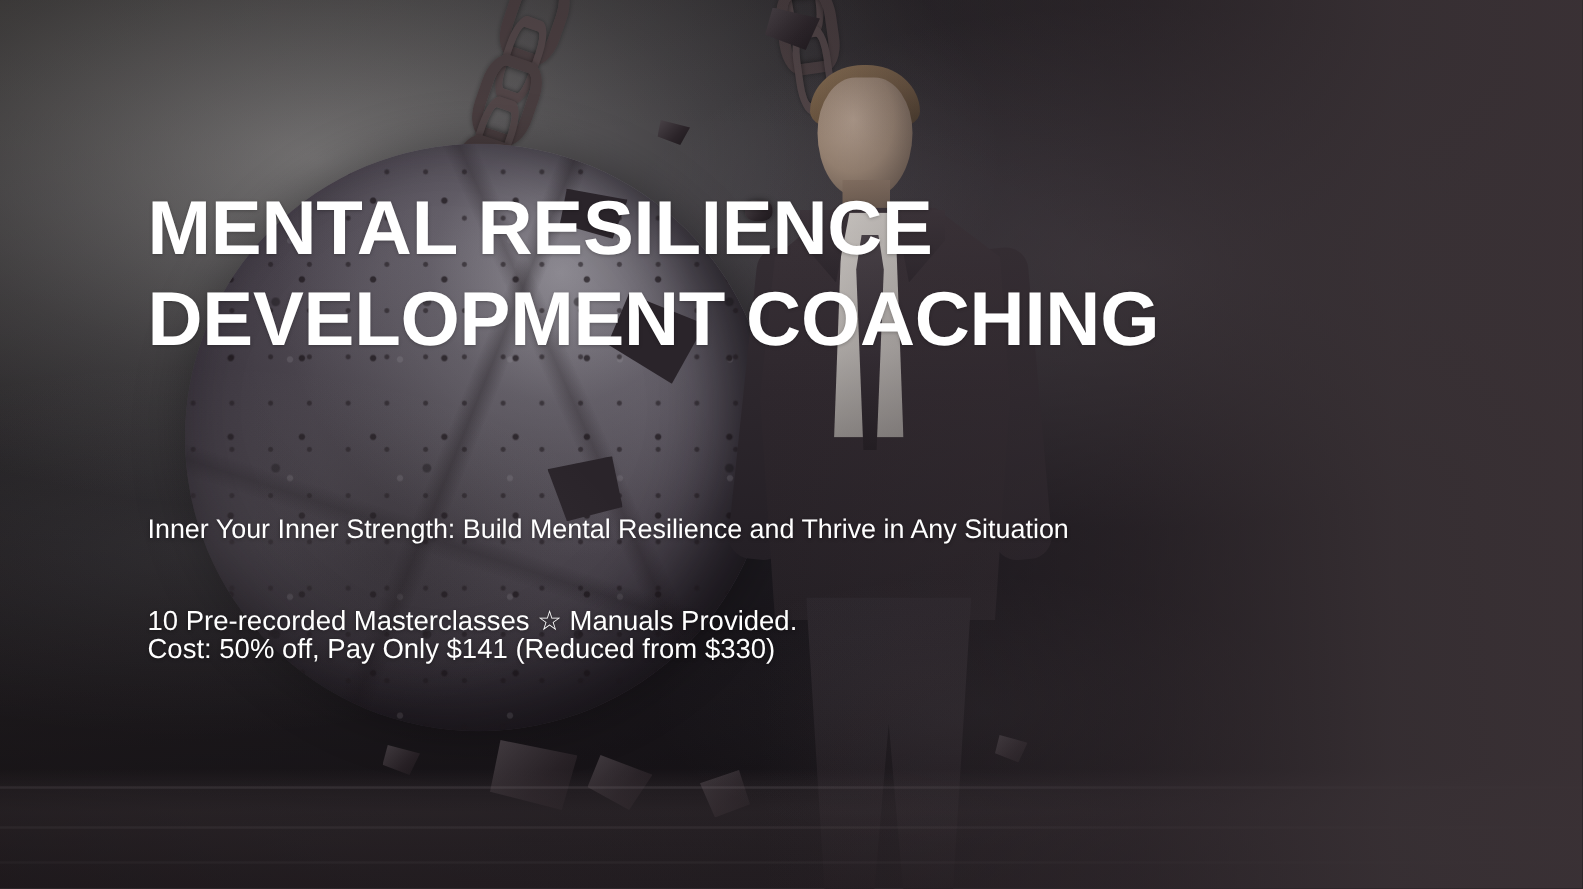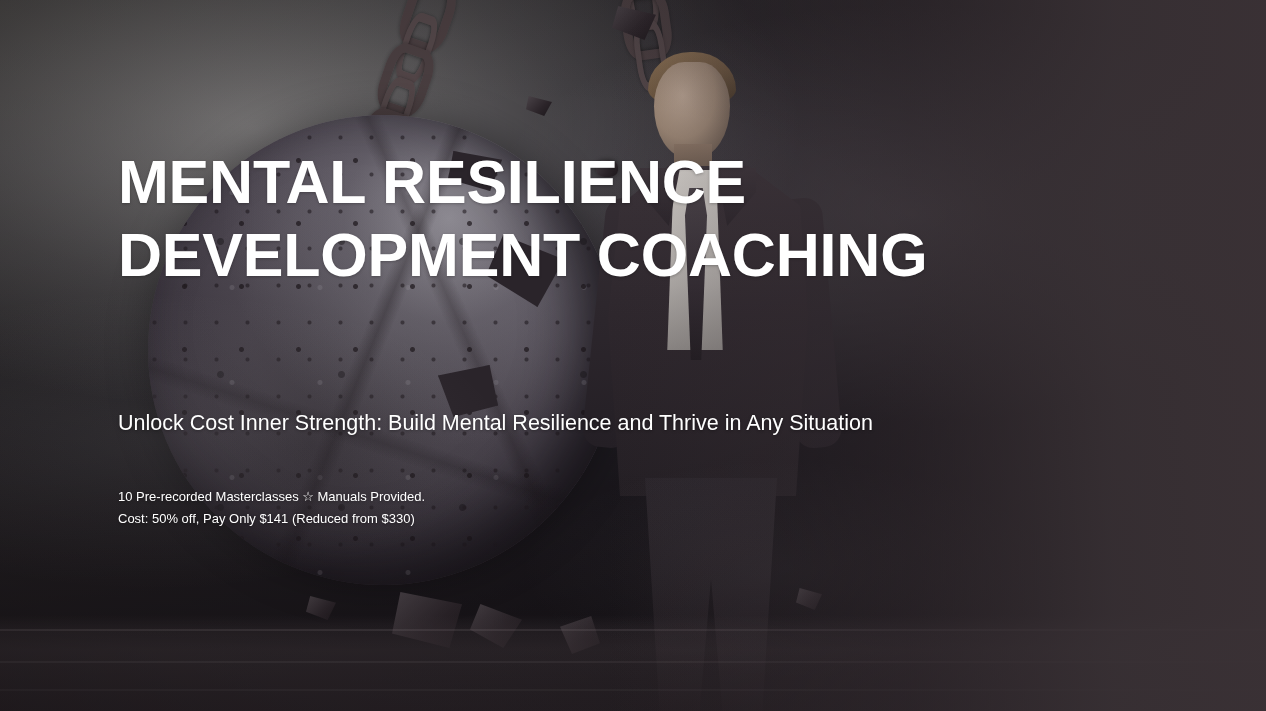--- a/index.html
+++ b/index.html
@@ -227,21 +227,21 @@
     text-shadow: 0 1px 3px rgba(0,0,0,.35);
   }
 
   .body-lines {
     position: absolute;
     top: 486px;
     left: 0;
     width: 640px;
     margin: 0;
     color: #ffffff;
-    font-size: 13px;
+    font-size: 22px;
     font-weight: 400;
     line-height: 21.5px;
     text-shadow: 0 1px 3px rgba(0,0,0,.35);
   }
   .body-lines div { white-space: pre; }
 </style>
 </head>
 <body>
 
 <div id="slide">
@@ -298,21 +298,21 @@
     <div class="ground-line" style="top:74px;opacity:.5"></div>
   </div>
 
   <div class="bg-layer haze"></div>
   <div class="bg-layer bg-vignette"></div>
 
   <div class="content">
 
     <h1 class="title">MENTAL RESILIENCE DEVELOPMENT COACHING</h1>
 
-    <p class="subtitle">Unlock Cost Inner Strength: Build Mental Resilience and Thrive in Any Situation</p>
+    <p class="subtitle">Inner Your Inner Strength: Build Mental Resilience and Thrive in Any Situation</p>
 
     <div class="body-lines">
       <div>10 Pre-recorded Masterclasses ☆ Manuals Provided.</div>
       <div>Cost: 50% off, Pay Only $141 (Reduced from $330)</div>
     </div>
 
   </div>
 </div>
 
 </body></html>

